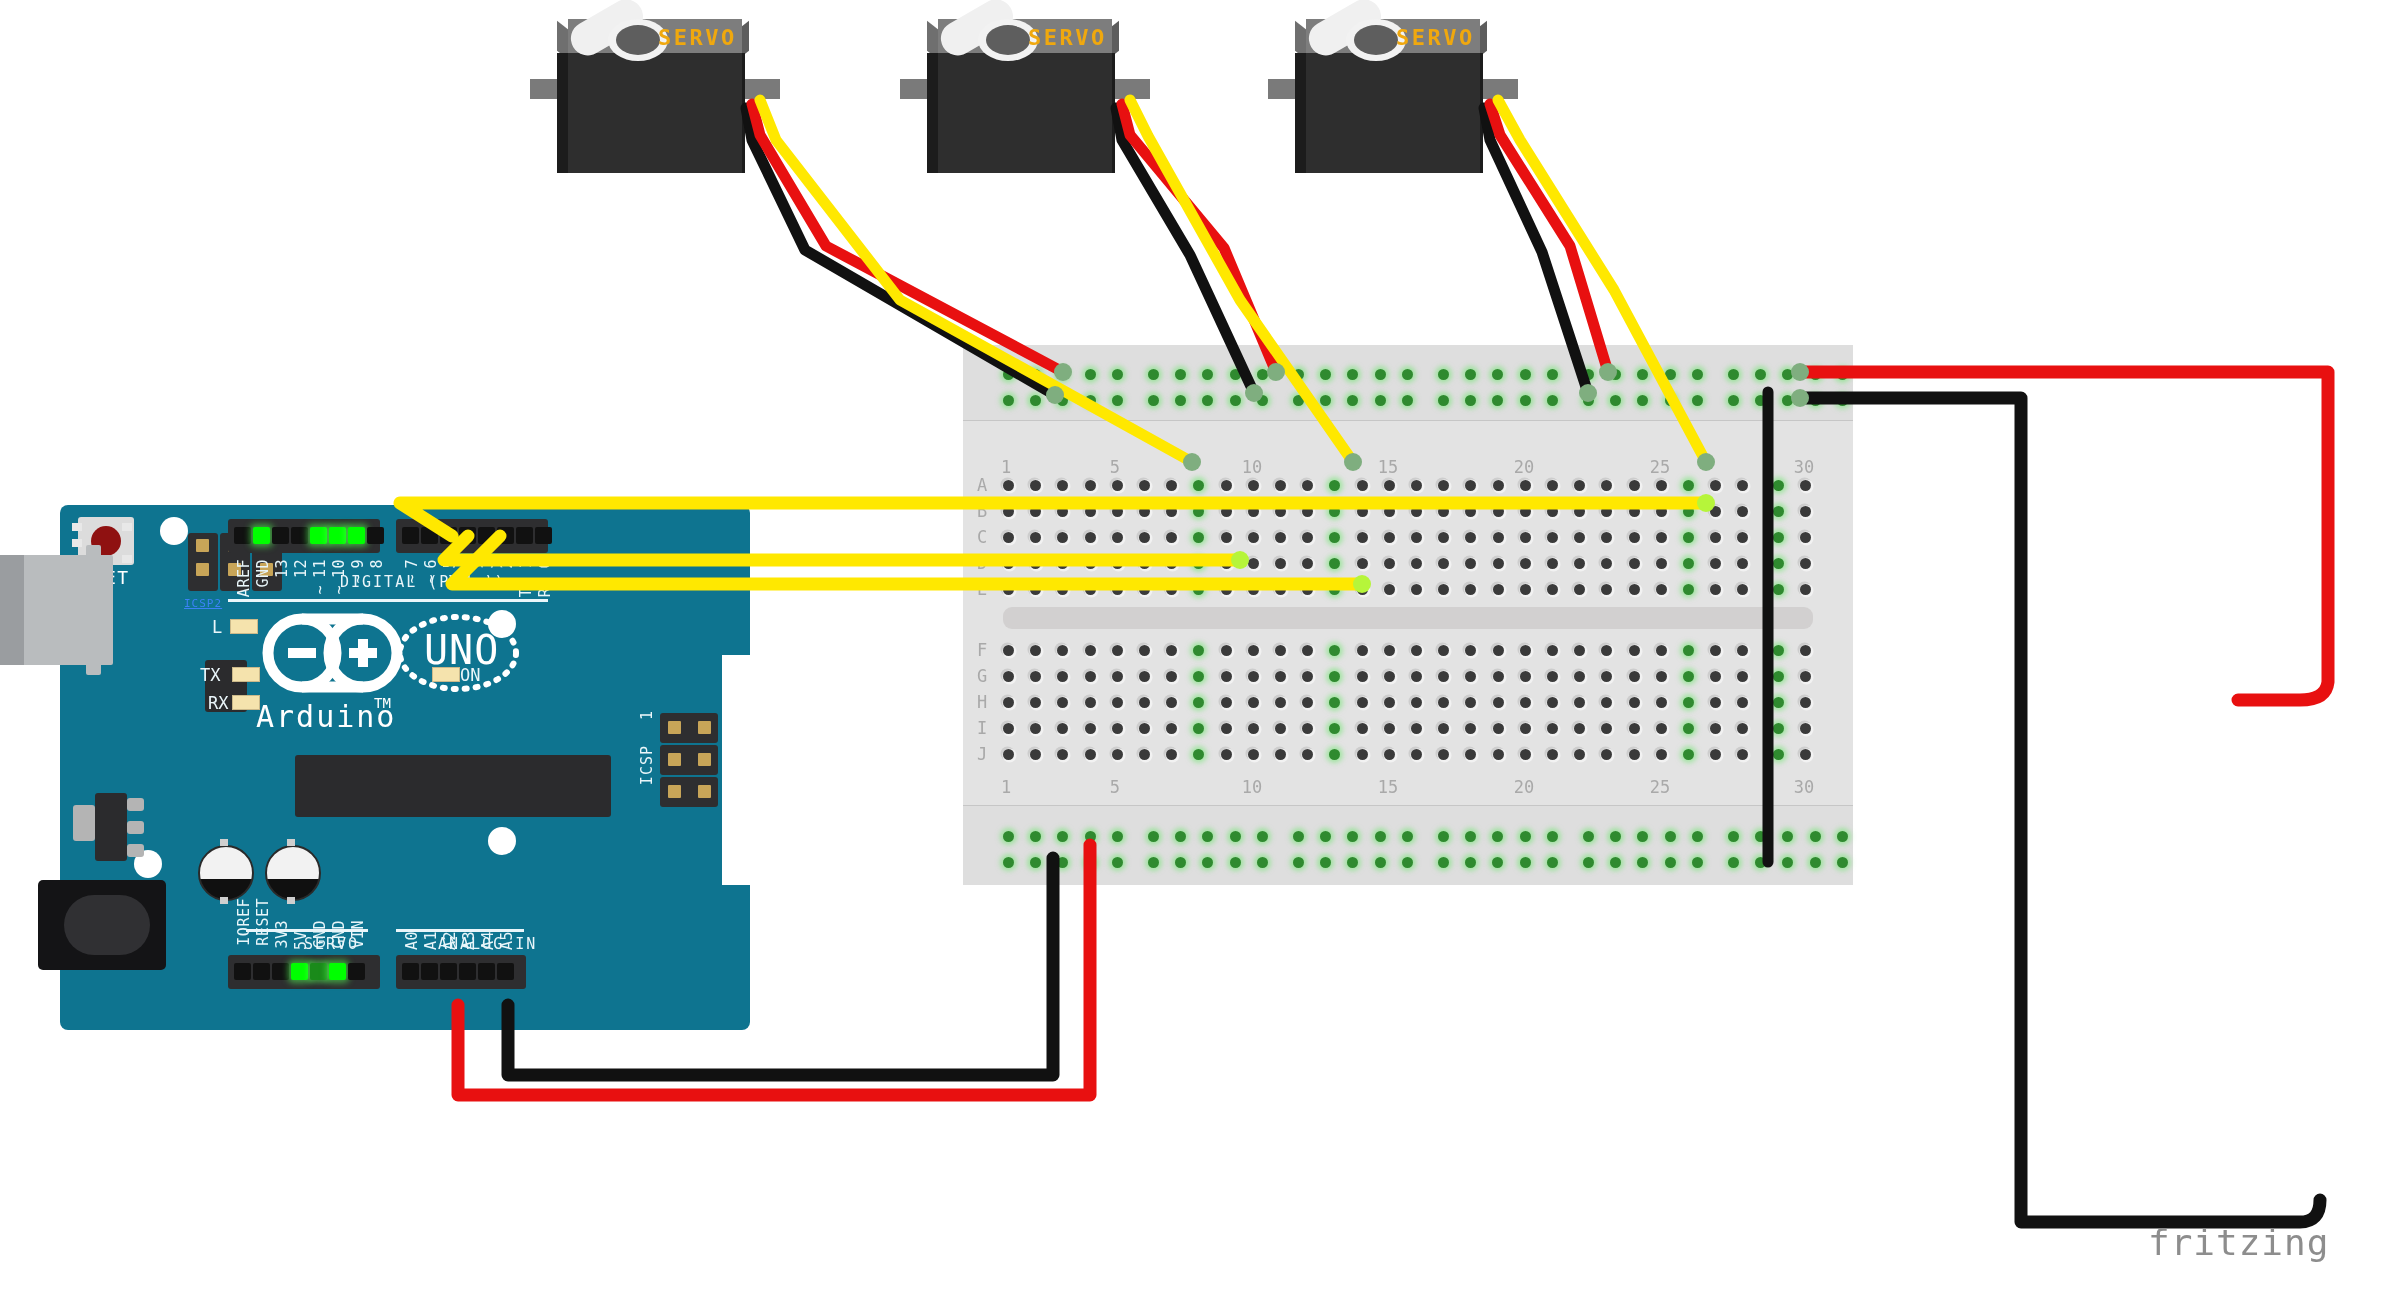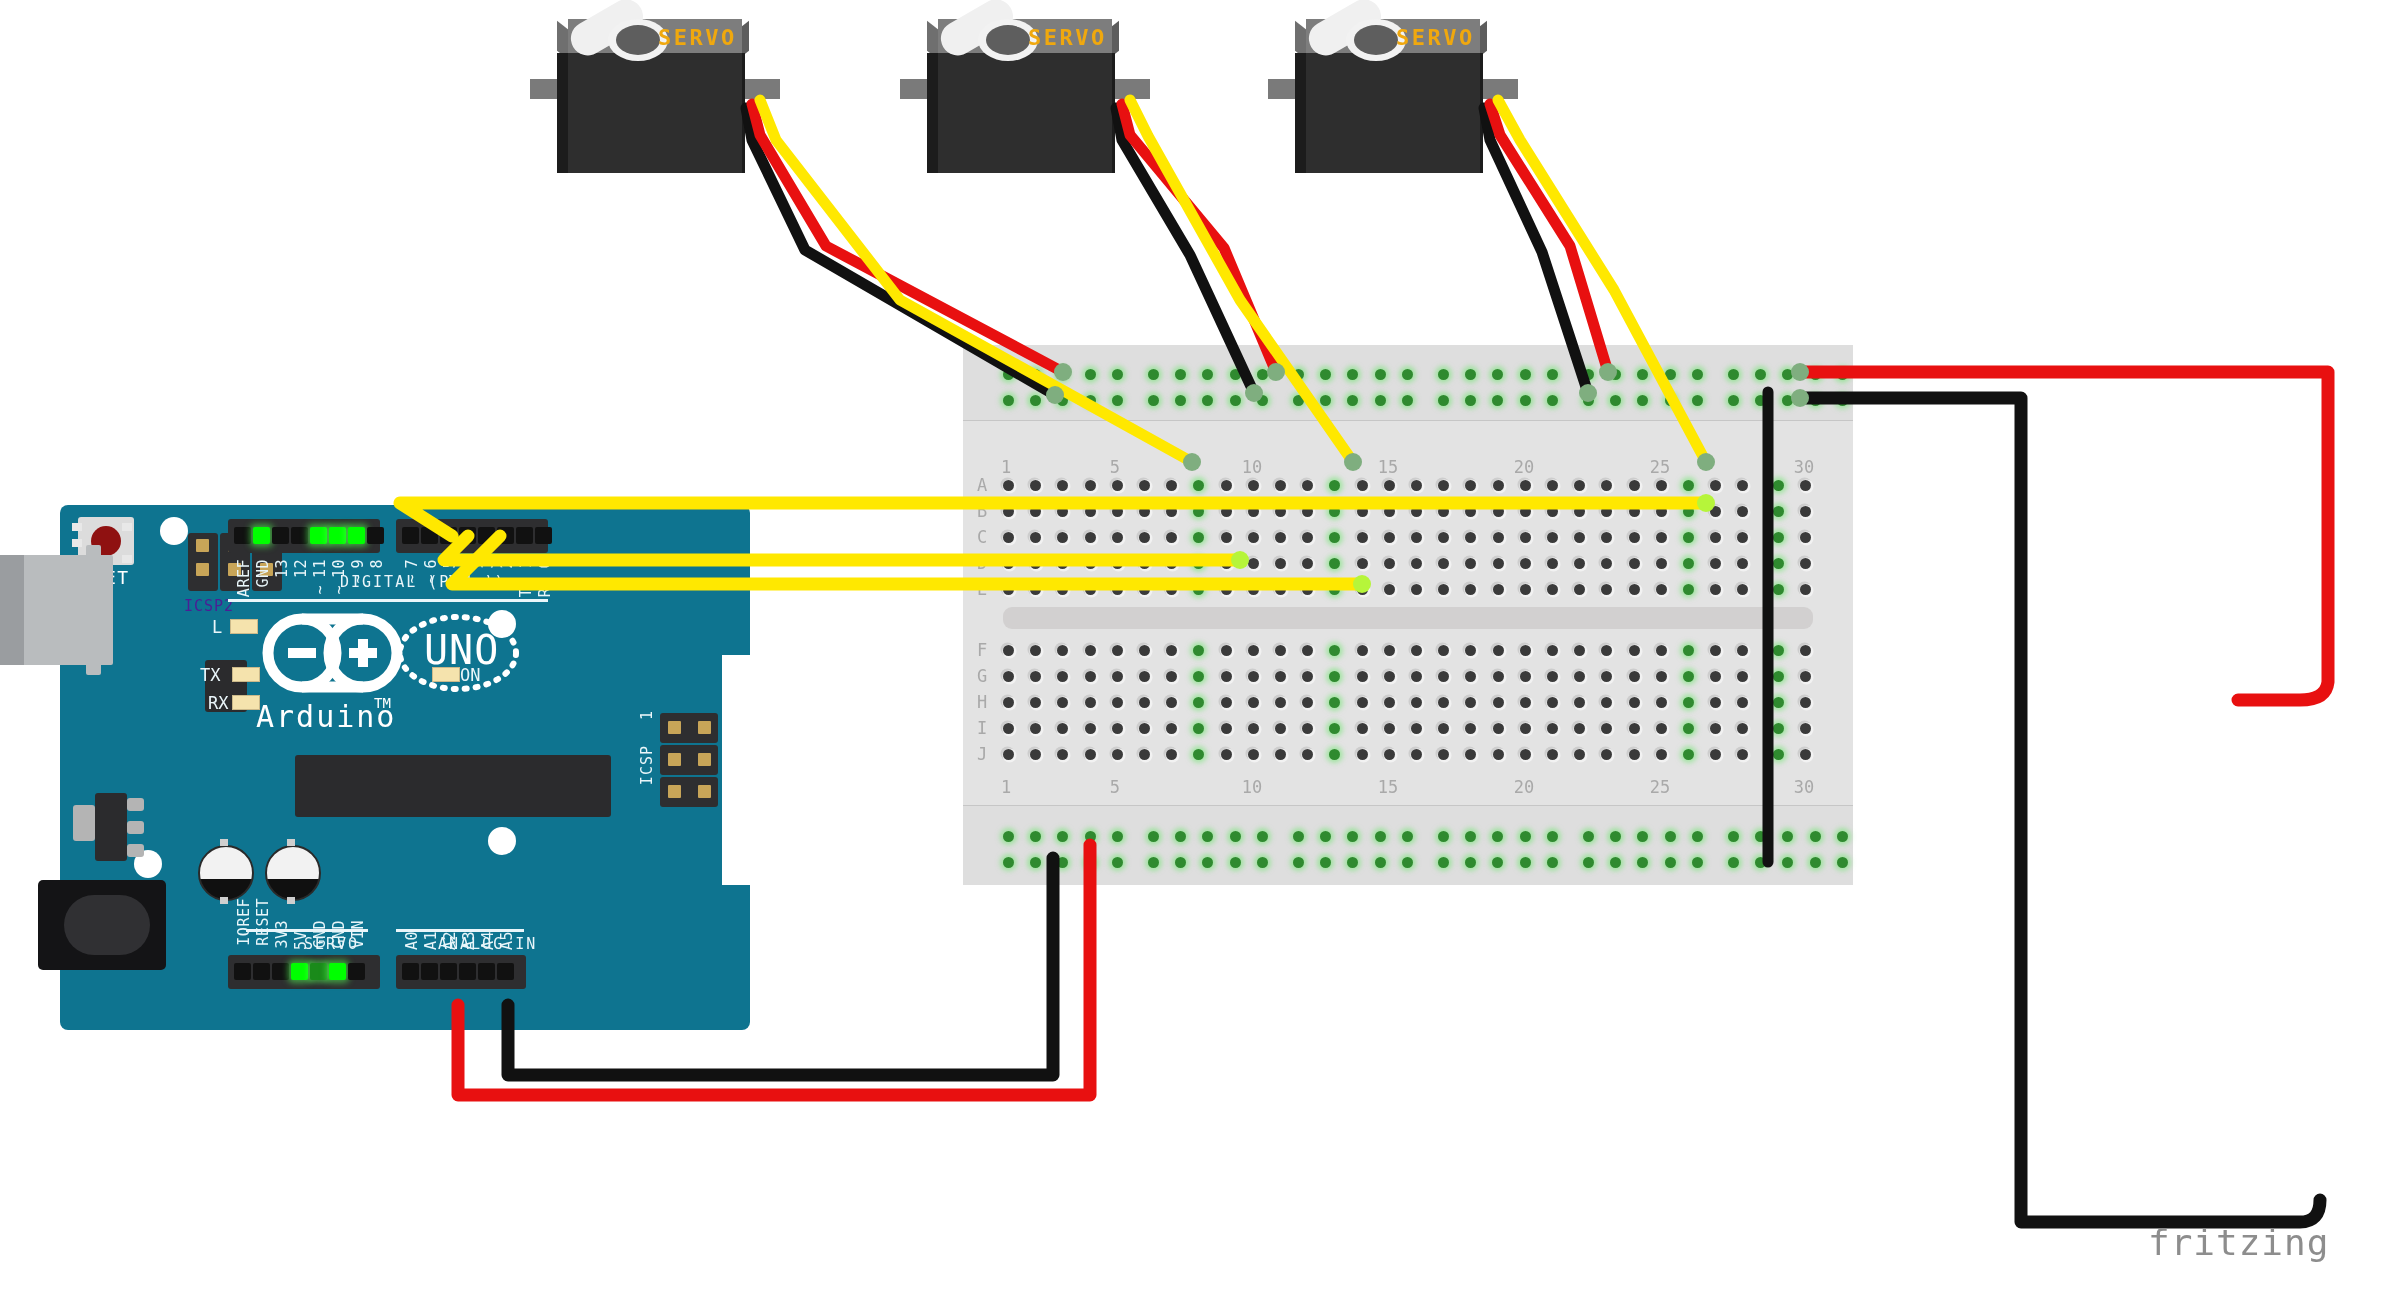--- a/index.html
+++ b/index.html
@@ -31,21 +31,21 @@
   .cap{position:absolute;width:52px;height:52px;border-radius:50%;
        background:linear-gradient(#f2f2f2 0 62%,#101010 62% 100%);border:2px solid #2a2a2a;}
   .capnub{position:absolute;width:8px;height:7px;background:#cfcfcf;}
   .led{position:absolute;width:26px;height:13px;background:#f5e3ad;border:1px solid #cbb98a;}
   .ledtag{position:absolute;color:#eaf6fa;font-size:17px;}
   .rstbtn{position:absolute;width:56px;height:48px;background:#dcdcdc;border-radius:3px;}
   .rstdot{position:absolute;width:30px;height:30px;border-radius:50%;background:#8f1111;}
   .rstleg{position:absolute;width:10px;height:8px;background:#e8e8e8;}
   .icsp{position:absolute;background:#2e2e30;border-radius:3px;}
   .icsppin{position:absolute;width:13px;height:13px;background:#c8a558;border-radius:1px;}
-  .icsptxt{position:absolute;color:#4c1d95;font-size:15px;letter-spacing:1px;}
+  .icsptxt{position:absolute;color:#3b82f6;font-size:11px;letter-spacing:1px;text-decoration:underline;}
   .icspv{position:absolute;color:#eaf6fa;font-size:15px;letter-spacing:1px;
          writing-mode:vertical-rl;transform:rotate(180deg);}
   .logotxt{position:absolute;color:#ffffff;}
 
   
   #bb{position:absolute;left:963px;top:345px;width:890px;height:540px;background:#e3e3e3;}
   .bbrail{position:absolute;background:#dedede;}
   .bbline{position:absolute;height:1px;background:#c6c6c6;}
   .chan{position:absolute;background:#d2d0d0;border-radius:9px;}
   .hole{position:absolute;width:11px;height:11px;border-radius:50%;background:#3a3a3a;

